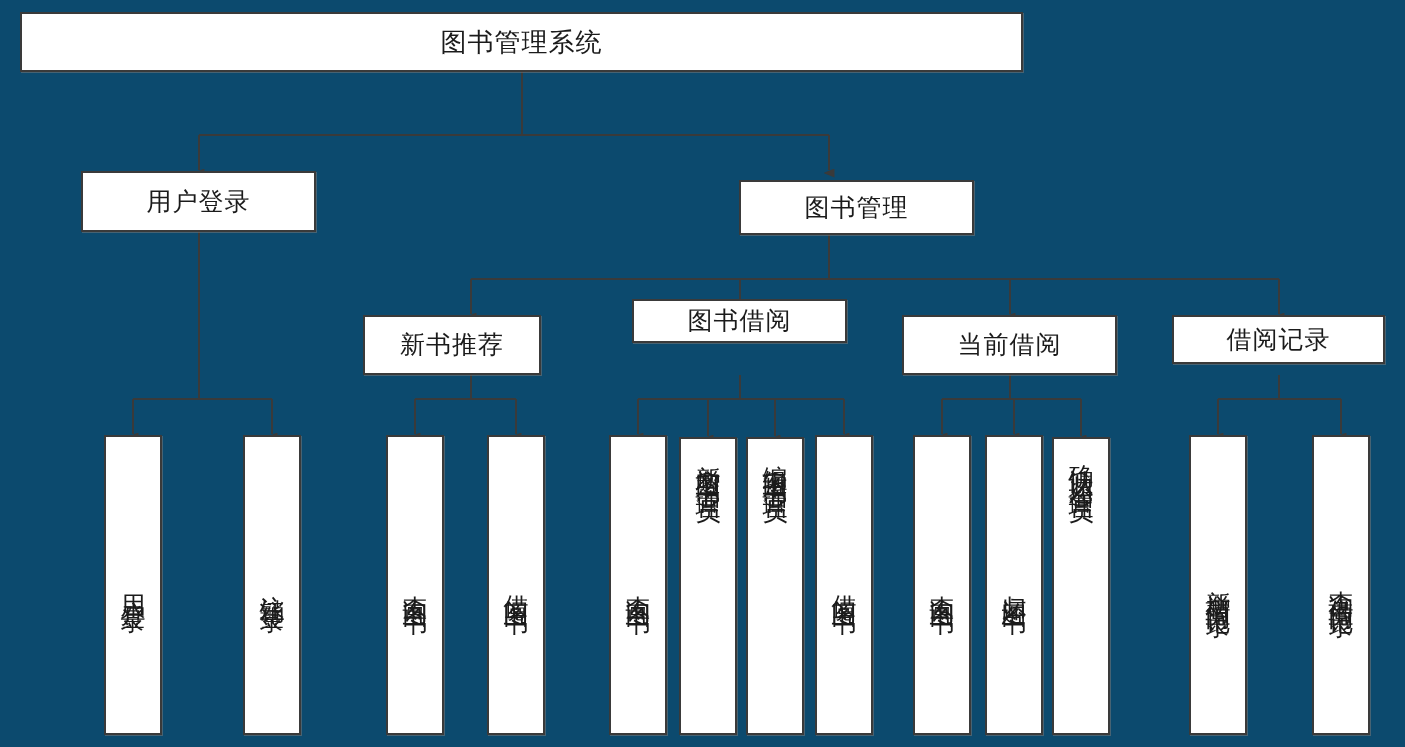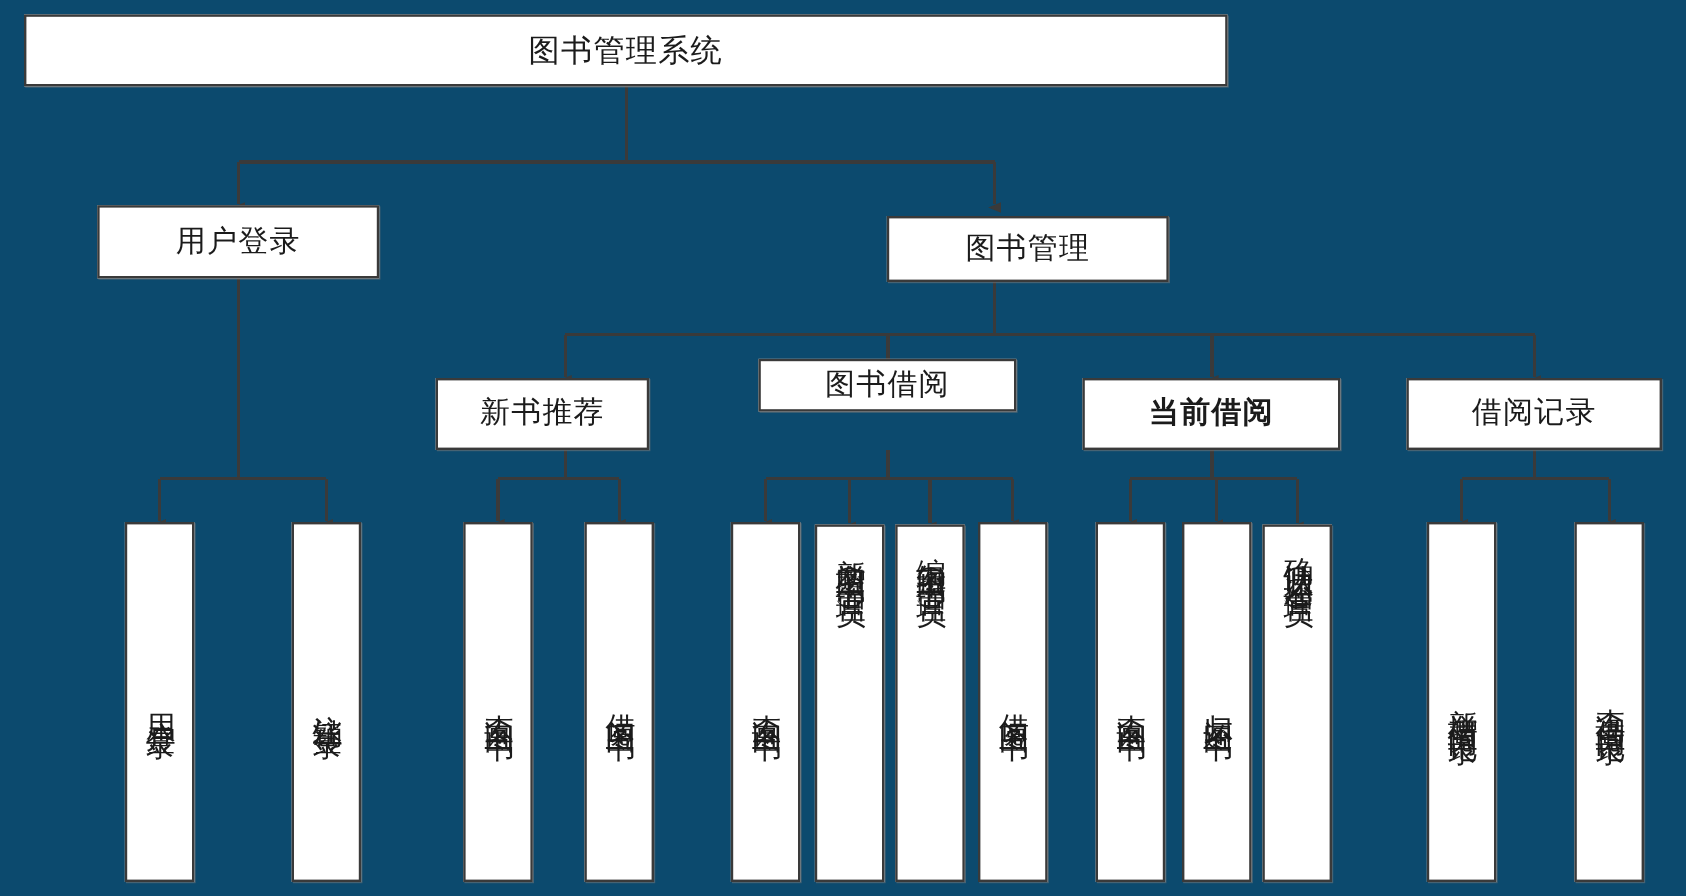--- a/index.html
+++ b/index.html
@@ -126,24 +126,24 @@
       </div>
       <div class="node node-h" style="left: 711px; top: 180px; width: 235px; height: 55px; margin-left: 28px;">
         <span class="node-label">图书管理</span>
       </div>
       <div class="node node-h" style="left: 363px; top: 315px; width: 178px; height: 60px;">
         <span class="node-label">新书推荐</span>
       </div>
       <div class="node node-h" style="left: 632px; top: 299px; width: 215px; height: 44px;">
         <span class="node-label">图书借阅</span>
       </div>
-      <div class="node node-h" style="left: 902px; top: 315px; width: 215px; height: 60px; font-weight: bold;">
+      <div class="node node-h" style="left: 902px; top: 315px; width: 215px; height: 60px;">
         <span class="node-label">当前借阅</span>
       </div>
-      <div class="node node-h" style="left: 1172px; top: 315px; width: 213px; height: 60px;">
+      <div class="node node-h" style="left: 1172px; top: 315px; width: 213px; height: 49px;">
         <span class="node-label">借阅记录</span>
       </div>
       <div class="node node-v v-center" style="left: 104px; top: 435px; width: 58px; height: 300px;">
         <span class="node-label">用户登录</span>
       </div>
       <div class="node node-v v-center" style="left: 243px; top: 435px; width: 58px; height: 300px;">
         <span class="node-label">注销登录</span>
       </div>
       <div class="node node-v v-center" style="left: 386px; top: 435px; width: 58px; height: 300px;">
         <span class="node-label">查询图书</span>

